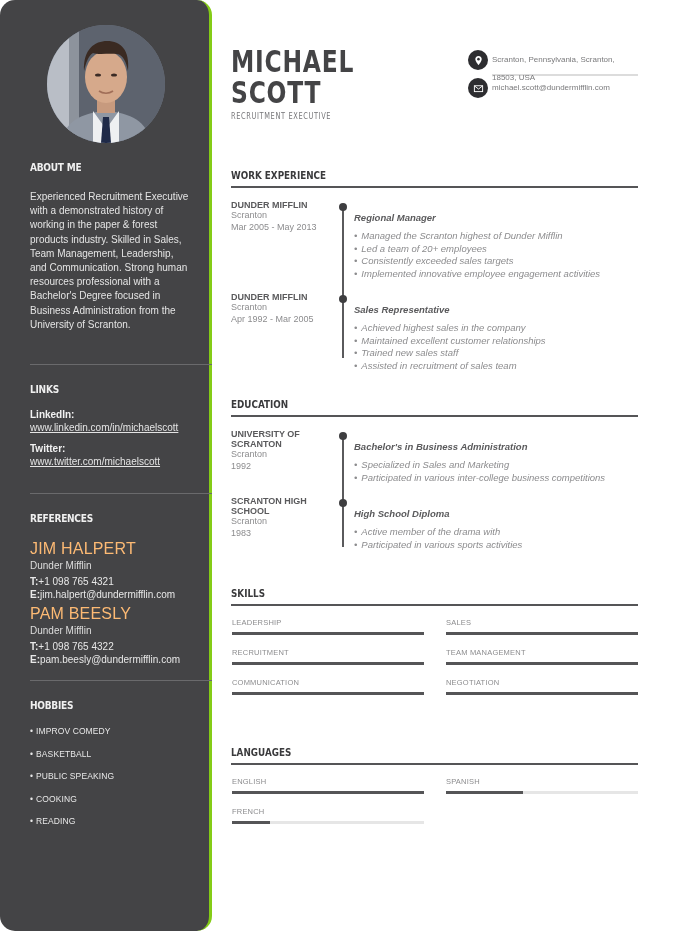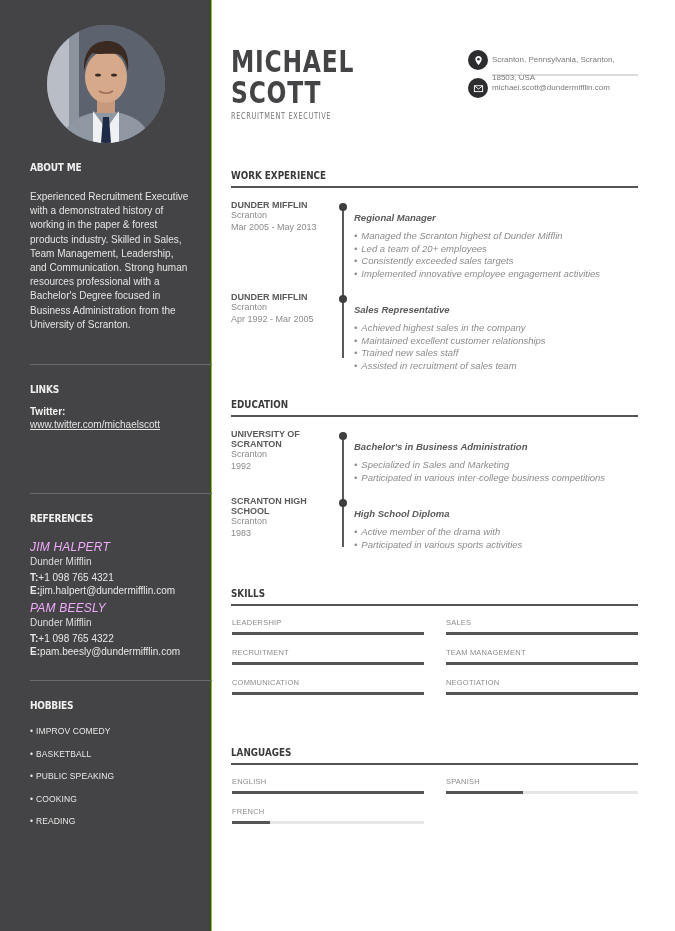--- a/index.html
+++ b/index.html
@@ -2,21 +2,21 @@
 <html><head>
 <meta charset="utf-8">
 <style>
   * { box-sizing: border-box; margin: 0; padding: 0; }
   html, body { width: 675px; height: 931px; background: #ffffff; overflow: hidden; }
   body { font-family: "Liberation Sans", "DejaVu Sans", sans-serif; position: relative; }
 
   
   .sidebar {
     position: absolute; left: 0; top: 0; width: 212px; height: 931px;
-    background: #444446; border-right: 1px solid #84cc16; color: #e6e6e6;
+    background: #444446; border-right: 3px solid #84cc16; color: #e6e6e6; border-radius: 15px;
   }
   .avatar {
     position: absolute; left: 47px; top: 25px; width: 118px; height: 118px;
     border-radius: 50%; overflow: hidden; background: #6e7480;
   }
   .avatar svg { width: 118px; height: 118px; display: block; }
 
   .side-section { position: absolute; left: 30px; width: 182px; }
   .side-heading {
     font-family: "DejaVu Sans", sans-serif; font-weight: bold; font-size: 11px;
@@ -26,21 +26,21 @@
   .side-divider { position: absolute; left: 30px; width: 182px; height: 1px; background: #6a6a6c; }
 
   .about-text { font-size: 10px; line-height: 14.2px; color: #e4e4e4; margin-top: 16px; width: 160px; }
 
   .link-label { font-size: 10px; font-weight: bold; color: #f2f2f2; }
   .link-url { font-size: 10px; color: #e4e4e4; text-decoration: underline; display: block; margin-top: 2px; }
   .link-block { margin-top: 13px; }
 
   .ref { margin-top: 15px; }
   .ref + .ref { margin-top: 4px; }
-  .ref-name { font-size: 12px; color: #f0abfc; letter-spacing: 0.2px; font-style: italic; }
+  .ref-name { font-size: 16px; color: #fdba74; letter-spacing: 0.2px; }
   .ref-company { font-size: 10px; color: #dddddd; margin-top: 2px; }
   .ref-line { font-size: 10px; color: #e8e8e8; line-height: 13px; }
   .ref-line b { font-weight: bold; }
   .ref-contact { margin-top: 4px; }
 
   .hobby-list { list-style: none; margin-top: 14px; }
   .hobby-list li { font-size: 8.5px; color: #e8e8e8; height: 22.5px; letter-spacing: 0.1px; }
   .hobby-list li::before { content: "\2022"; margin-right: 3px; }
 
   
@@ -116,20 +116,24 @@
   </div>
 
   <section class="side-section" style="top:161px;">
     <h3 class="side-heading">ABOUT ME</h3>
     <p class="about-text">Experienced Recruitment Executive with a demonstrated history of working in the paper &amp; forest products industry. Skilled in Sales, Team Management, Leadership, and Communication. Strong human resources professional with a Bachelor's Degree focused in Business Administration from the University of Scranton.</p>
   </section>
   <div class="side-divider" style="top:364px;"></div>
 
   <section class="side-section" style="top:383px;">
     <h3 class="side-heading">LINKS</h3>
+    <div class="link-block">
+      <div class="link-label">LinkedIn:</div>
+      <a class="link-url">www.linkedin.com/in/michaelscott</a>
+    </div>
     <div class="link-block" style="margin-top:10px;">
       <div class="link-label">Twitter:</div>
       <a class="link-url">www.twitter.com/michaelscott</a>
     </div>
   </section>
   <div class="side-divider" style="top:493px;"></div>
 
   <section class="side-section" style="top:512px;">
     <h3 class="side-heading">REFERENCES</h3>
     <div class="ref">

